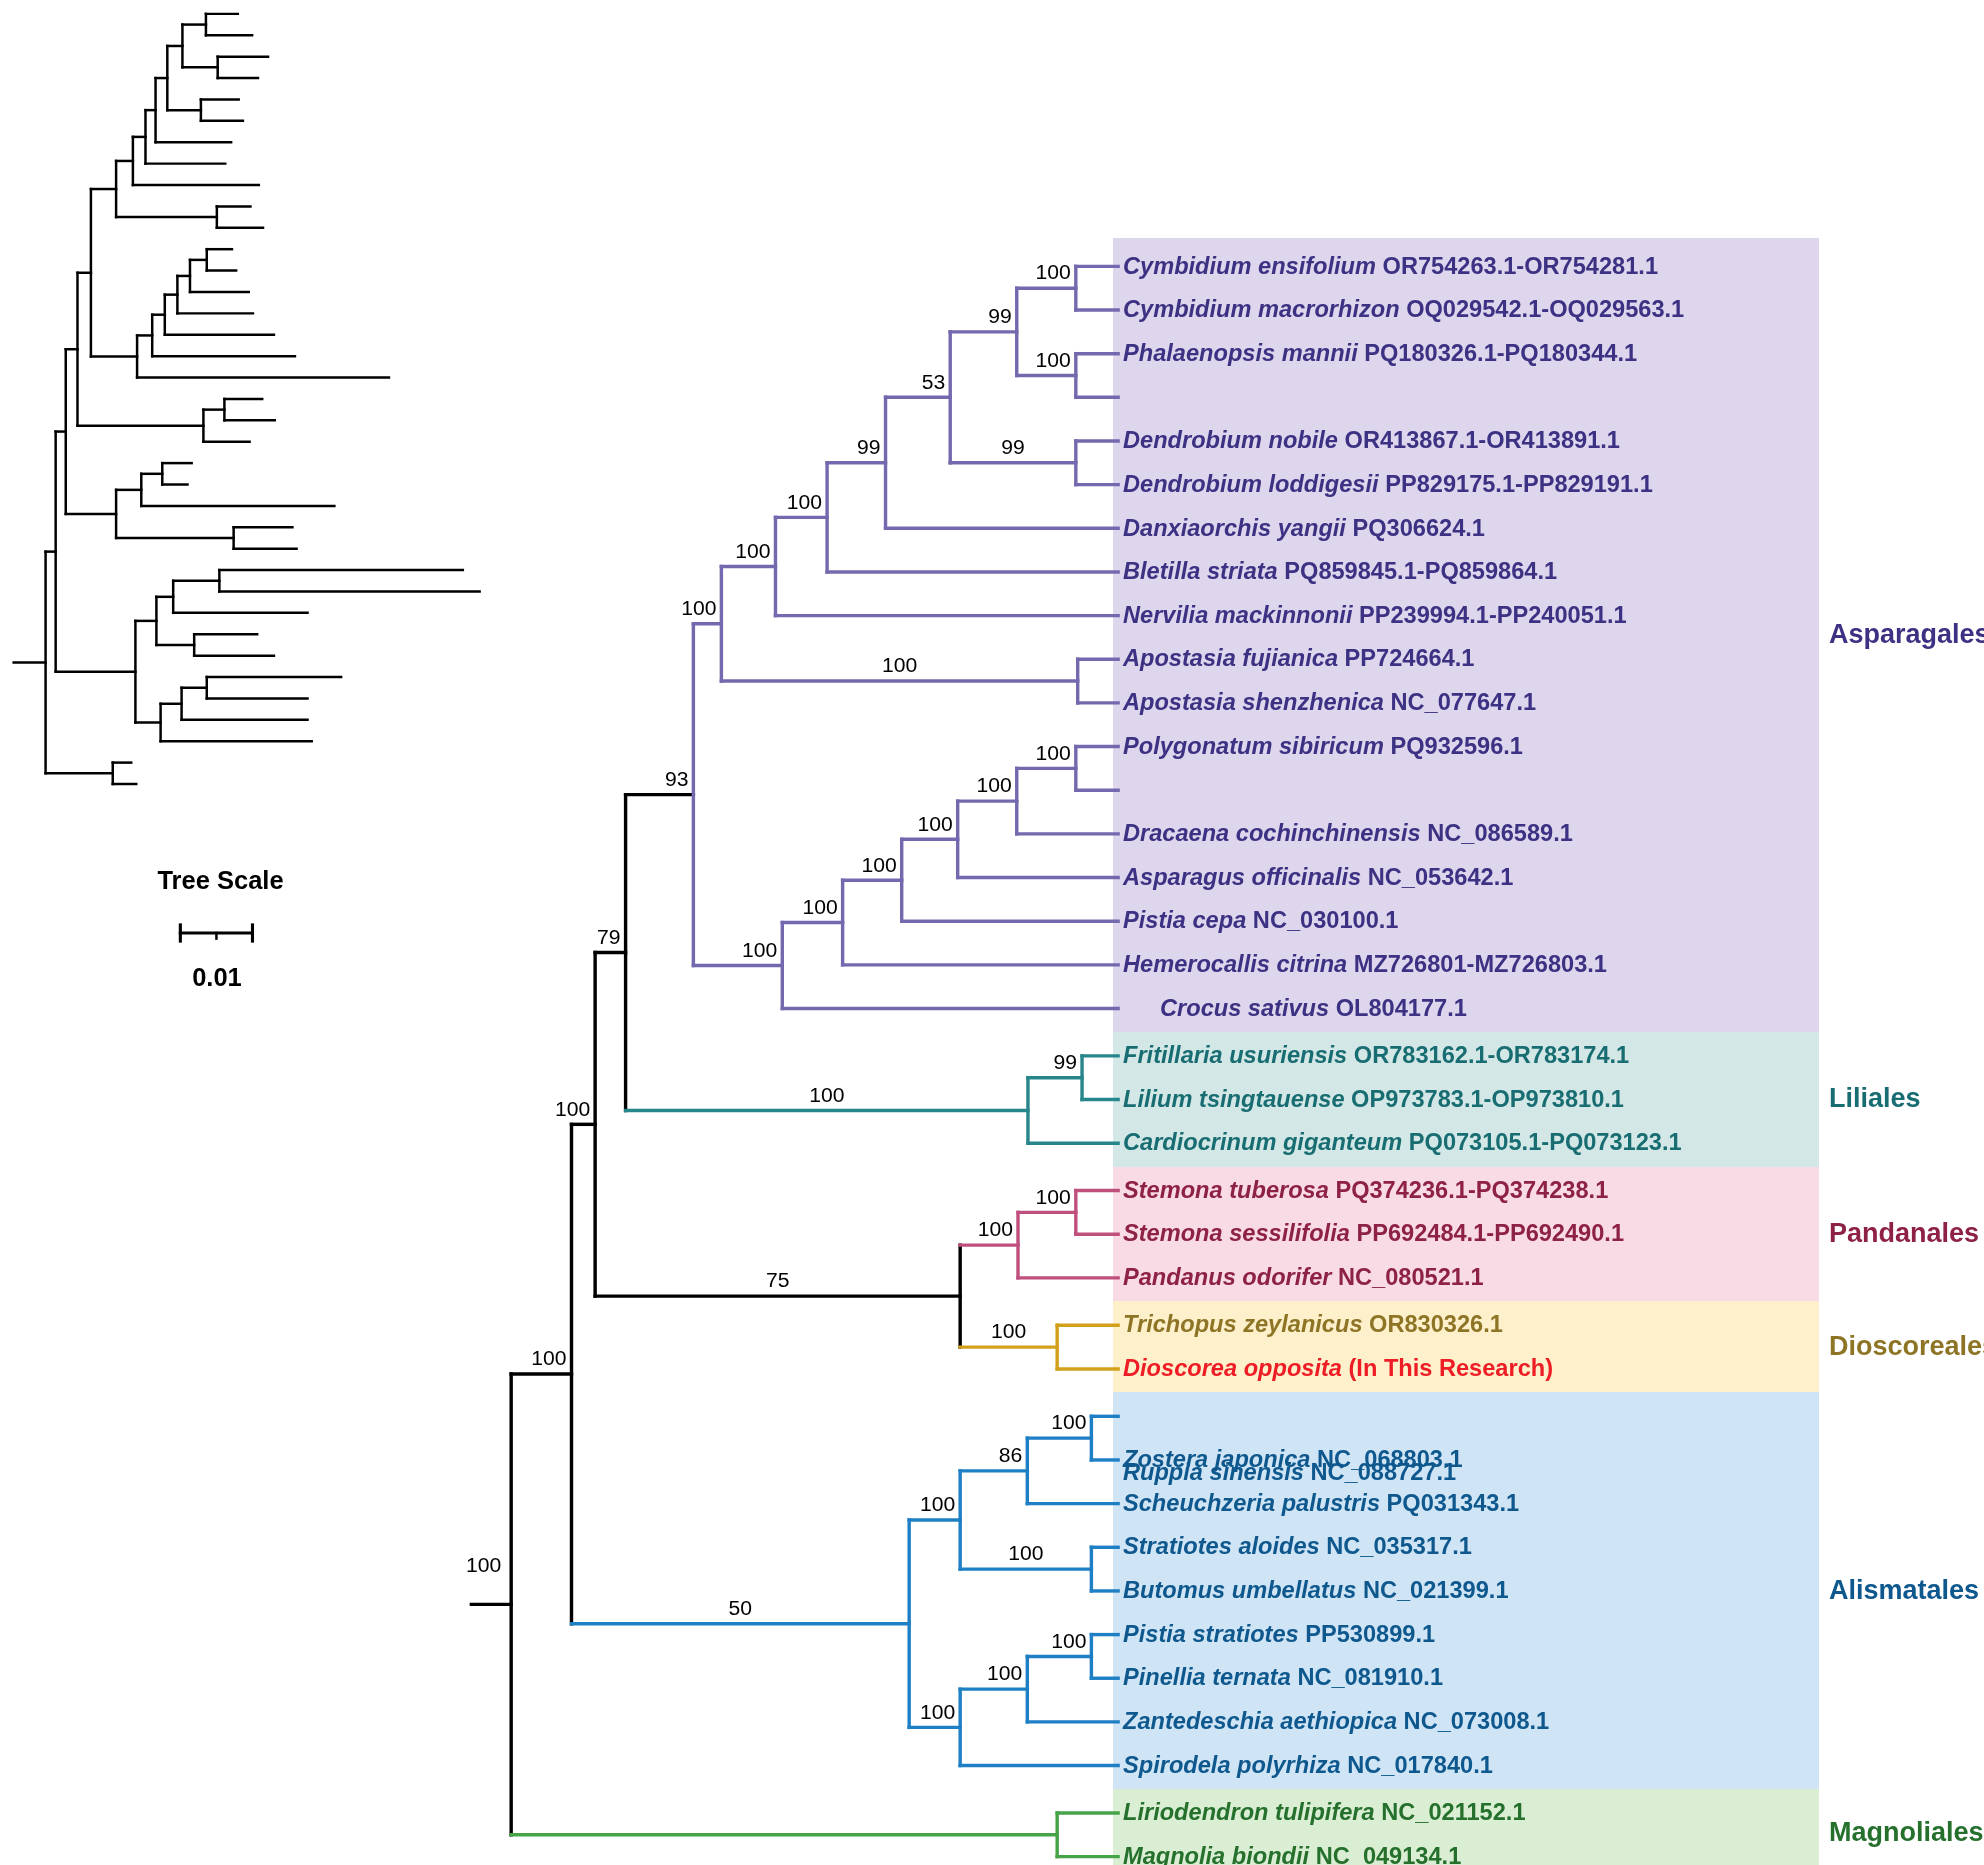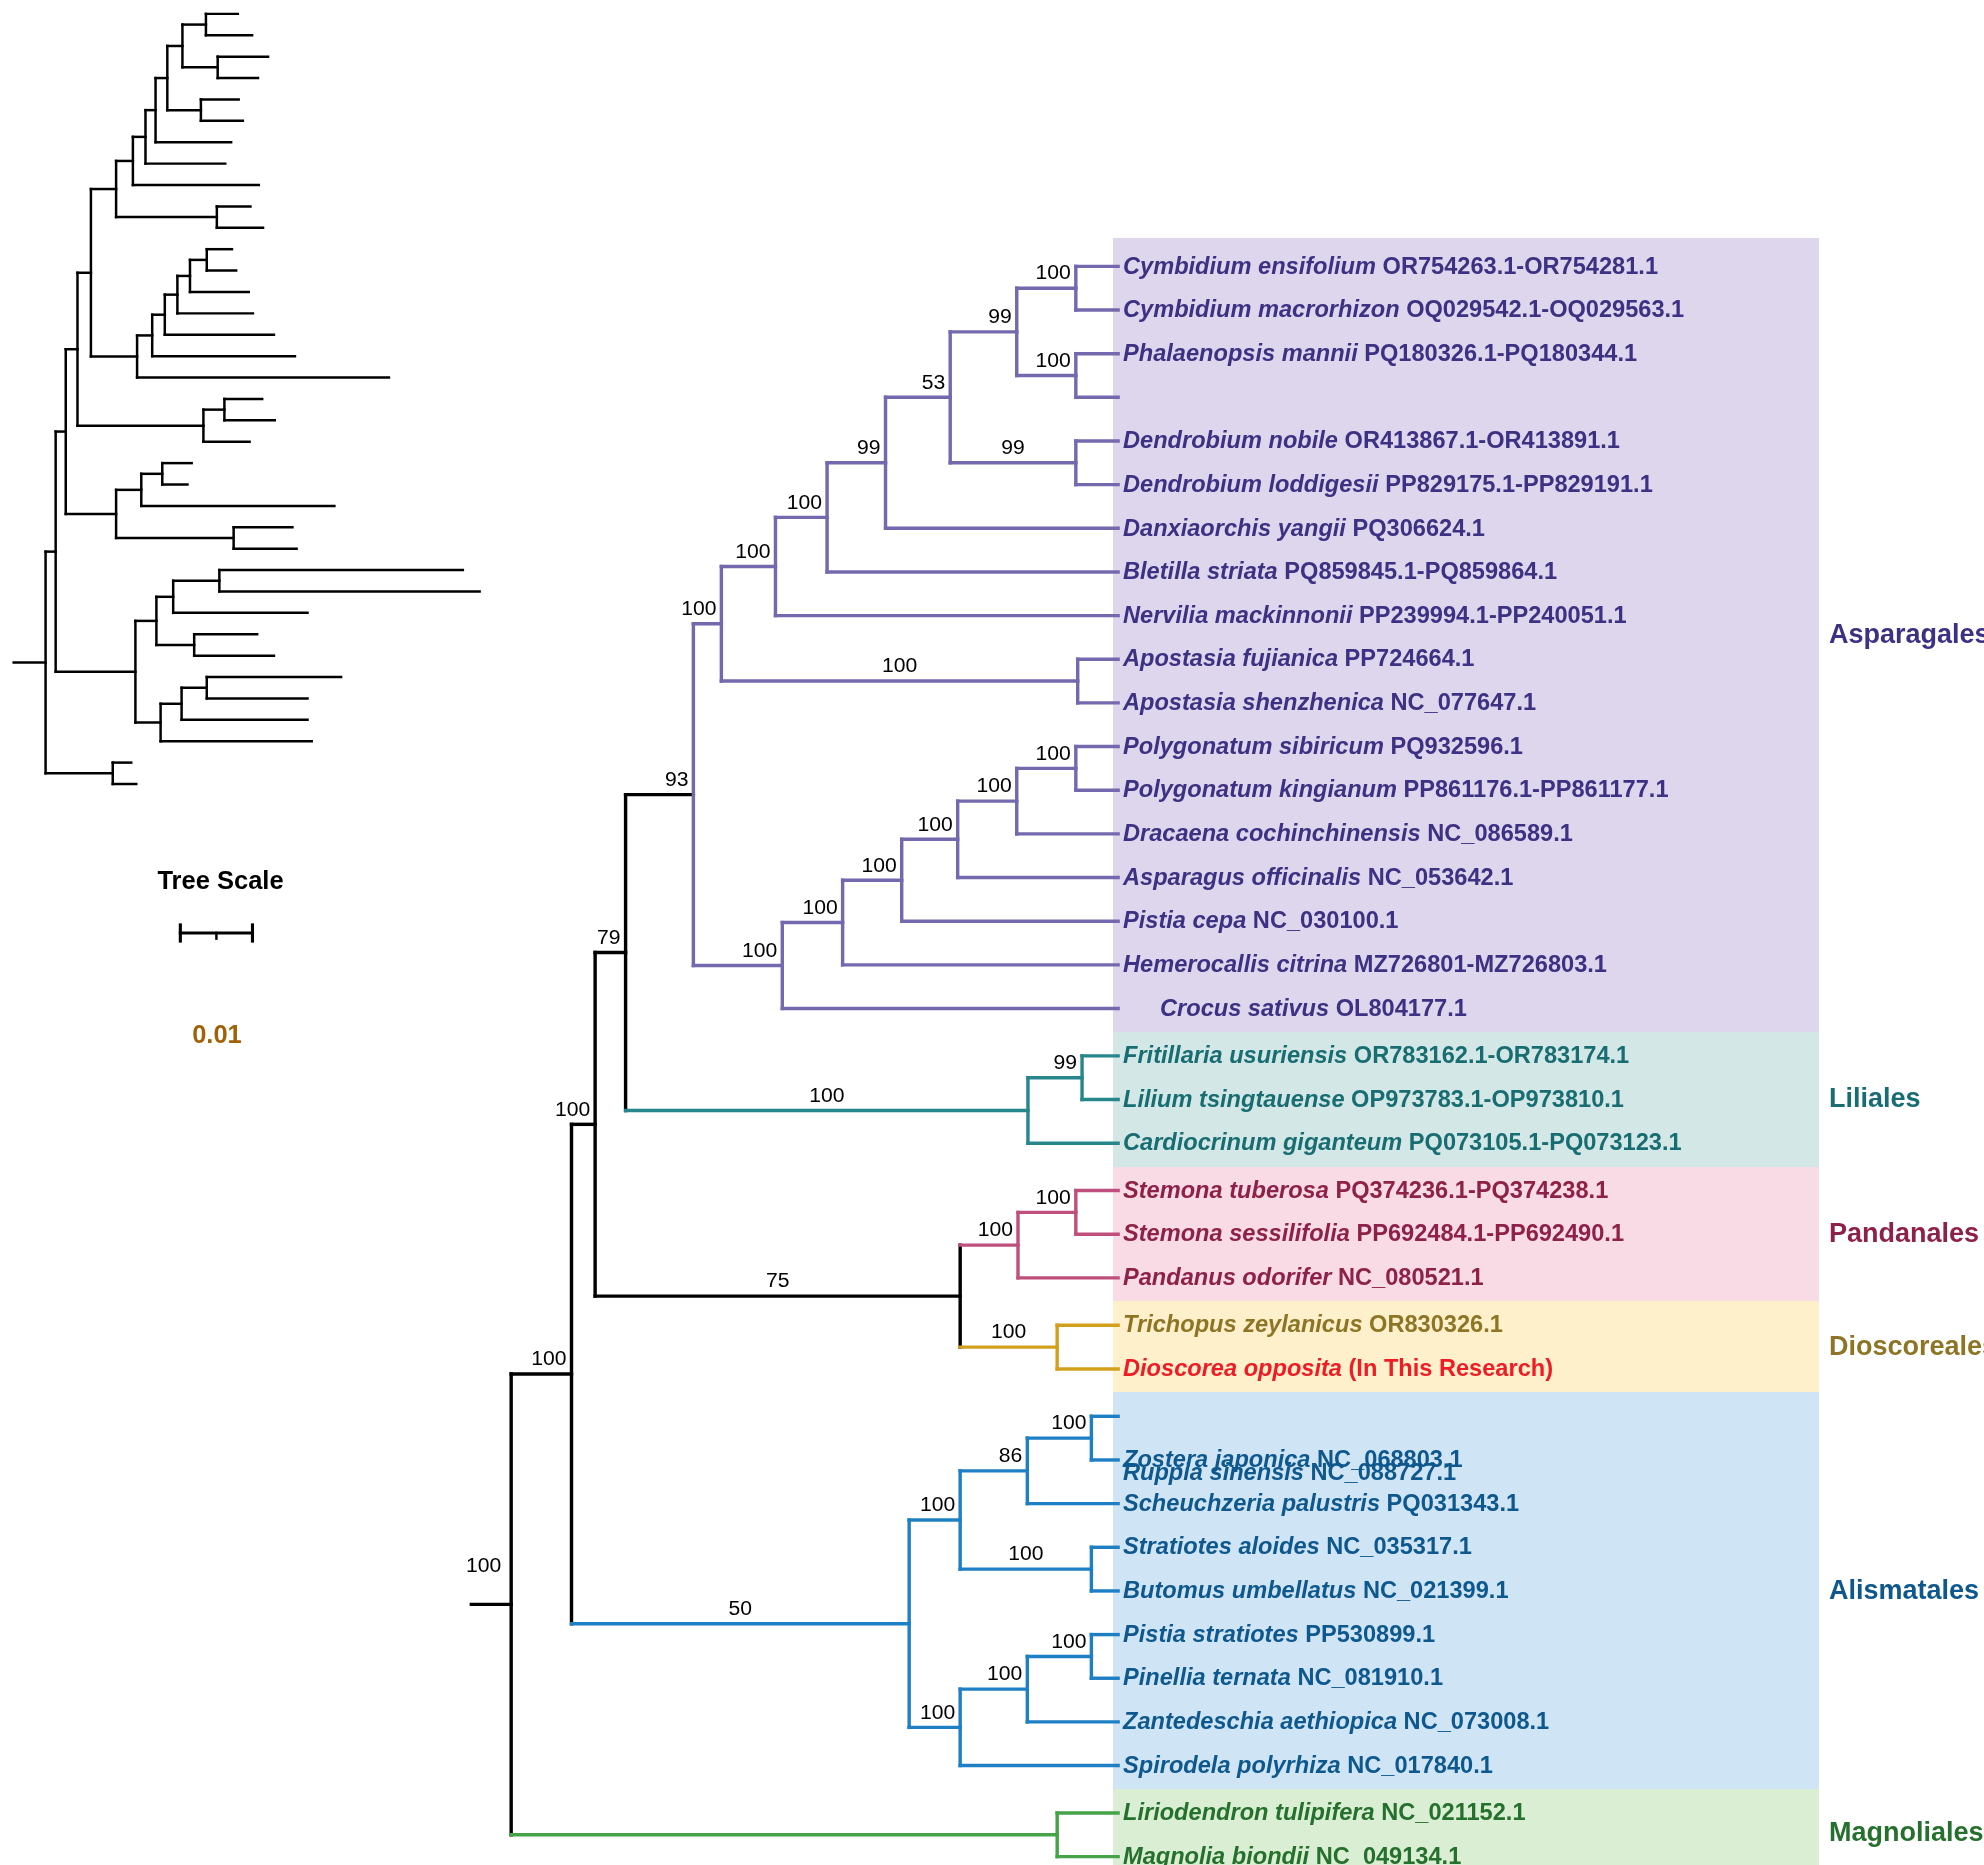--- a/index.html
+++ b/index.html
@@ -10,22 +10,22 @@
   #tree-svg{position:absolute;left:0;top:0;z-index:2;pointer-events:none;}
   #labels{position:absolute;inset:0;z-index:3;}
   .taxon{position:absolute;left:1123px;height:31px;line-height:31px;
          font-size:23.6px;font-weight:bold;white-space:nowrap;}
   .taxon i{font-style:italic;}
   .order-label{position:absolute;left:1829px;font-size:27px;font-weight:bold;white-space:nowrap;}
   .support{font-size:34px;fill:#000000;font-family:"Liberation Sans",sans-serif;}
   #tree-scale{position:absolute;z-index:3;}
   .ts-title{position:absolute;left:127px;top:866px;width:187px;text-align:center;
             font-size:25.5px;font-weight:bold;color:#000;}
-  .ts-value{position:absolute;left:127px;top:1020px;width:180px;text-align:center;
-            font-size:25.5px;font-weight:bold;color:#a16207;}
+  .ts-value{position:absolute;left:127px;top:963px;width:180px;text-align:center;
+            font-size:25.5px;font-weight:bold;color:#000000;}
 </style>
 </head>
 <body>
 
 <div id="figure">
   <div id="boxes">
       <div class="order-box" style="top: 238px; height: 794px; background: rgb(221, 214, 236);"></div>
       <div class="order-box" style="top: 1032px; height: 135px; background: rgb(211, 231, 230);"></div>
       <div class="order-box" style="top: 1167px; height: 135px; background: rgb(248, 219, 228);"></div>
       <div class="order-box" style="top: 1301px; height: 91px; background: rgb(253, 240, 203);"></div>
@@ -308,21 +308,20 @@
       <div class="taxon" style="top: 294px; color: rgb(60, 49, 130);"><i>Cymbidium macrorhizon</i><span> OQ029542.1-OQ029563.1</span></div>
       <div class="taxon" style="top: 338px; color: rgb(60, 49, 130);"><i>Phalaenopsis mannii</i><span> PQ180326.1-PQ180344.1</span></div>
       <div class="taxon" style="top: 425px; color: rgb(60, 49, 130);"><i>Dendrobium nobile</i><span> OR413867.1-OR413891.1</span></div>
       <div class="taxon" style="top: 469px; color: rgb(60, 49, 130);"><i>Dendrobium loddigesii</i><span> PP829175.1-PP829191.1</span></div>
       <div class="taxon" style="top: 513px; color: rgb(60, 49, 130);"><i>Danxiaorchis yangii</i><span> PQ306624.1</span></div>
       <div class="taxon" style="top: 556px; color: rgb(60, 49, 130);"><i>Bletilla striata</i><span> PQ859845.1-PQ859864.1</span></div>
       <div class="taxon" style="top: 600px; color: rgb(60, 49, 130);"><i>Nervilia mackinnonii</i><span> PP239994.1-PP240051.1</span></div>
       <div class="taxon" style="top: 643px; color: rgb(60, 49, 130);"><i>Apostasia fujianica</i><span> PP724664.1</span></div>
       <div class="taxon" style="top: 687px; color: rgb(60, 49, 130);"><i>Apostasia shenzhenica</i><span> NC_077647.1</span></div>
       <div class="taxon" style="top: 731px; color: rgb(60, 49, 130);"><i>Polygonatum sibiricum</i><span> PQ932596.1</span></div>
-      <div class="taxon" style="top: 774px; color: rgb(60, 49, 130);"><i>Polygonatum kingianum</i><span> PP861176.1-PP861177.1</span></div>
       <div class="taxon" style="top: 818px; color: rgb(60, 49, 130);"><i>Dracaena cochinchinensis</i><span> NC_086589.1</span></div>
       <div class="taxon" style="top: 862px; color: rgb(60, 49, 130);"><i>Asparagus officinalis</i><span> NC_053642.1</span></div>
       <div class="taxon" style="top: 905px; color: rgb(60, 49, 130);"><i>Pistia cepa</i><span> NC_030100.1</span></div>
       <div class="taxon" style="top: 949px; color: rgb(60, 49, 130);"><i>Hemerocallis citrina</i><span> MZ726801-MZ726803.1</span></div>
       <div class="taxon" style="top: 993px; color: rgb(60, 49, 130); margin-left: 37px;"><i>Crocus sativus</i><span> OL804177.1</span></div>
       <div class="taxon" style="top: 1040px; color: rgb(24, 109, 114);"><i>Fritillaria usuriensis</i><span> OR783162.1-OR783174.1</span></div>
       <div class="taxon" style="top: 1084px; color: rgb(24, 109, 114);"><i>Lilium tsingtauense</i><span> OP973783.1-OP973810.1</span></div>
       <div class="taxon" style="top: 1127px; color: rgb(24, 109, 114);"><i>Cardiocrinum giganteum</i><span> PQ073105.1-PQ073123.1</span></div>
       <div class="taxon" style="top: 1175px; color: rgb(142, 33, 71);"><i>Stemona tuberosa</i><span> PQ374236.1-PQ374238.1</span></div>
       <div class="taxon" style="top: 1218px; color: rgb(142, 33, 71);"><i>Stemona sessilifolia</i><span> PP692484.1-PP692490.1</span></div>

